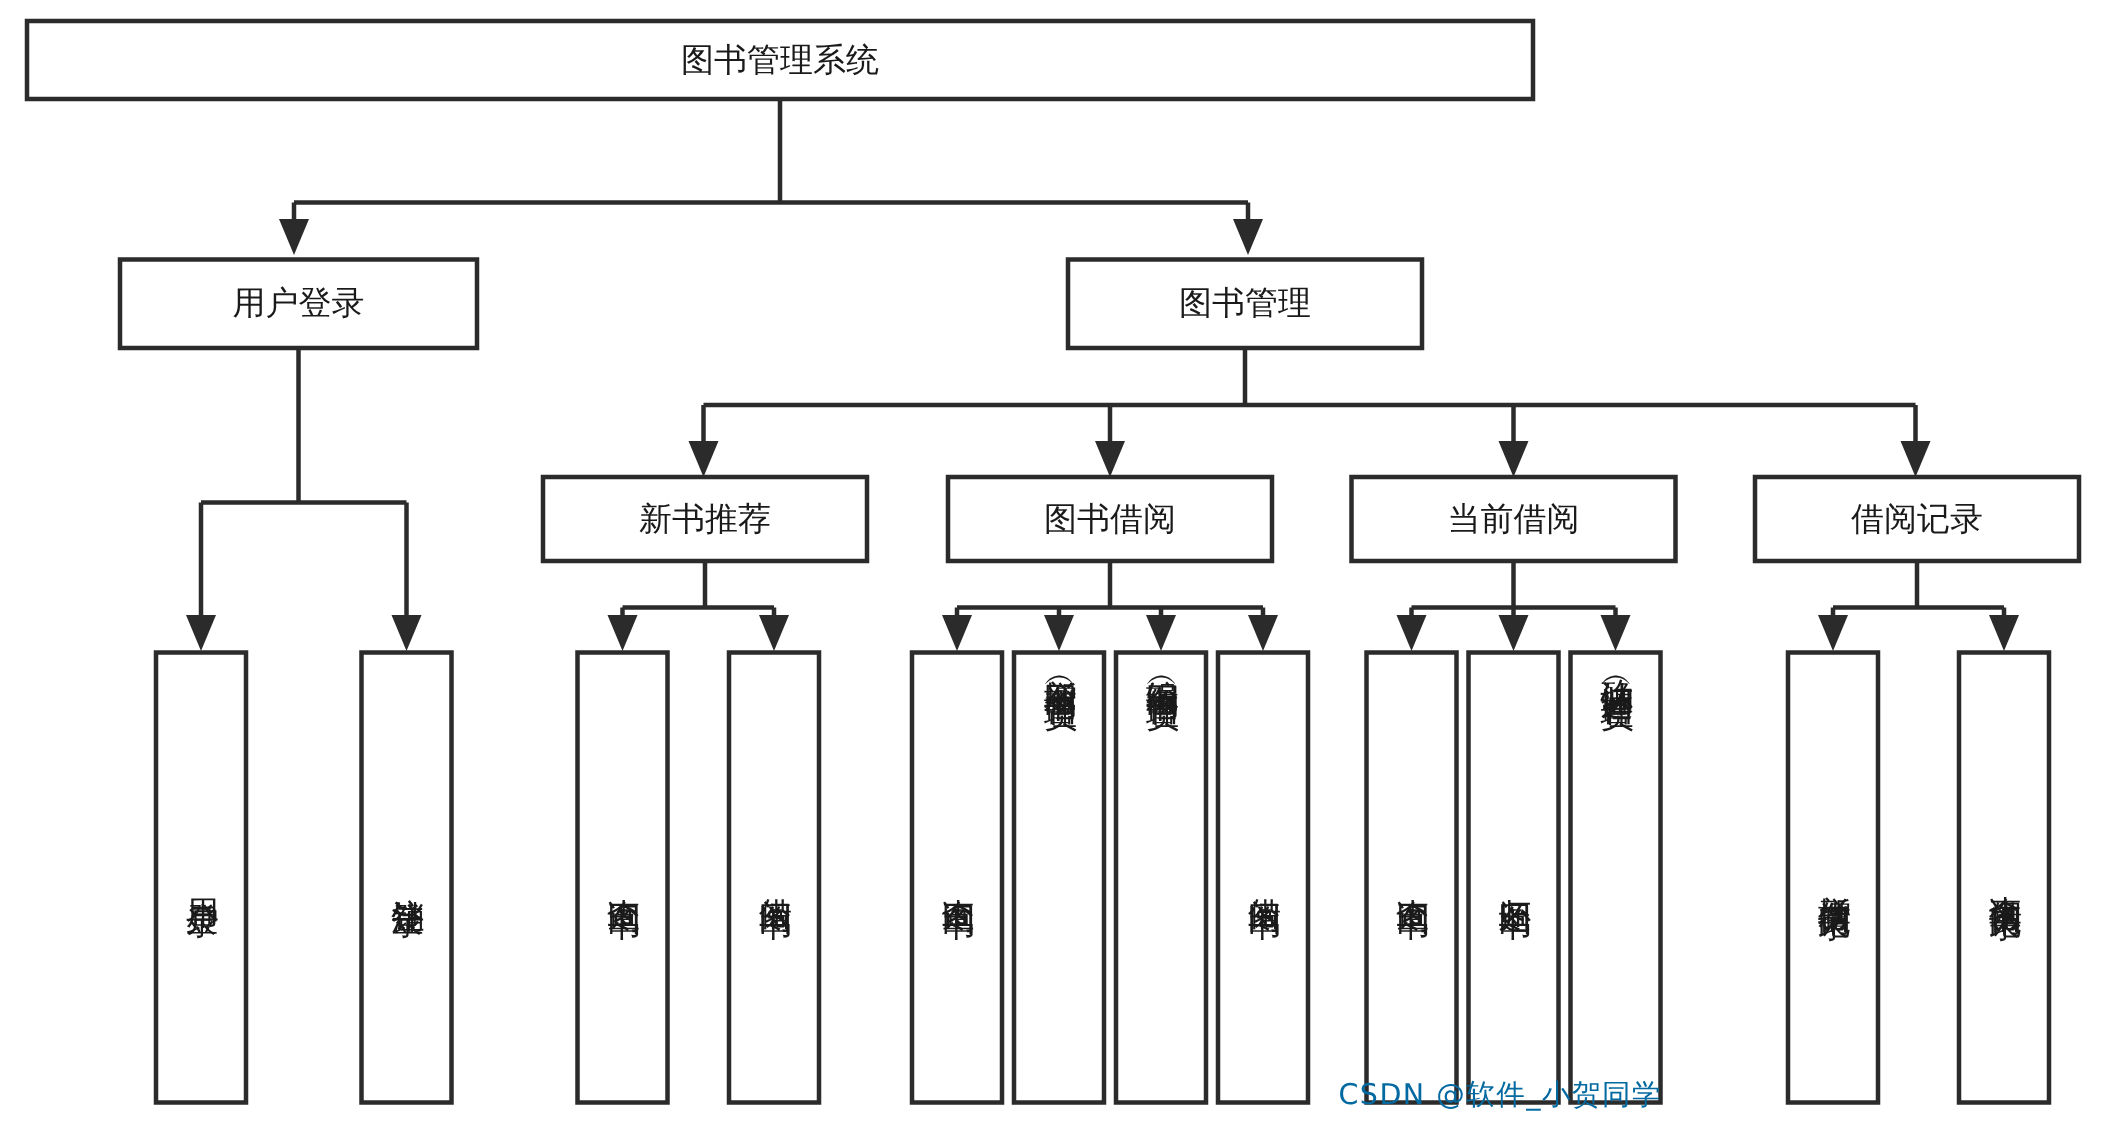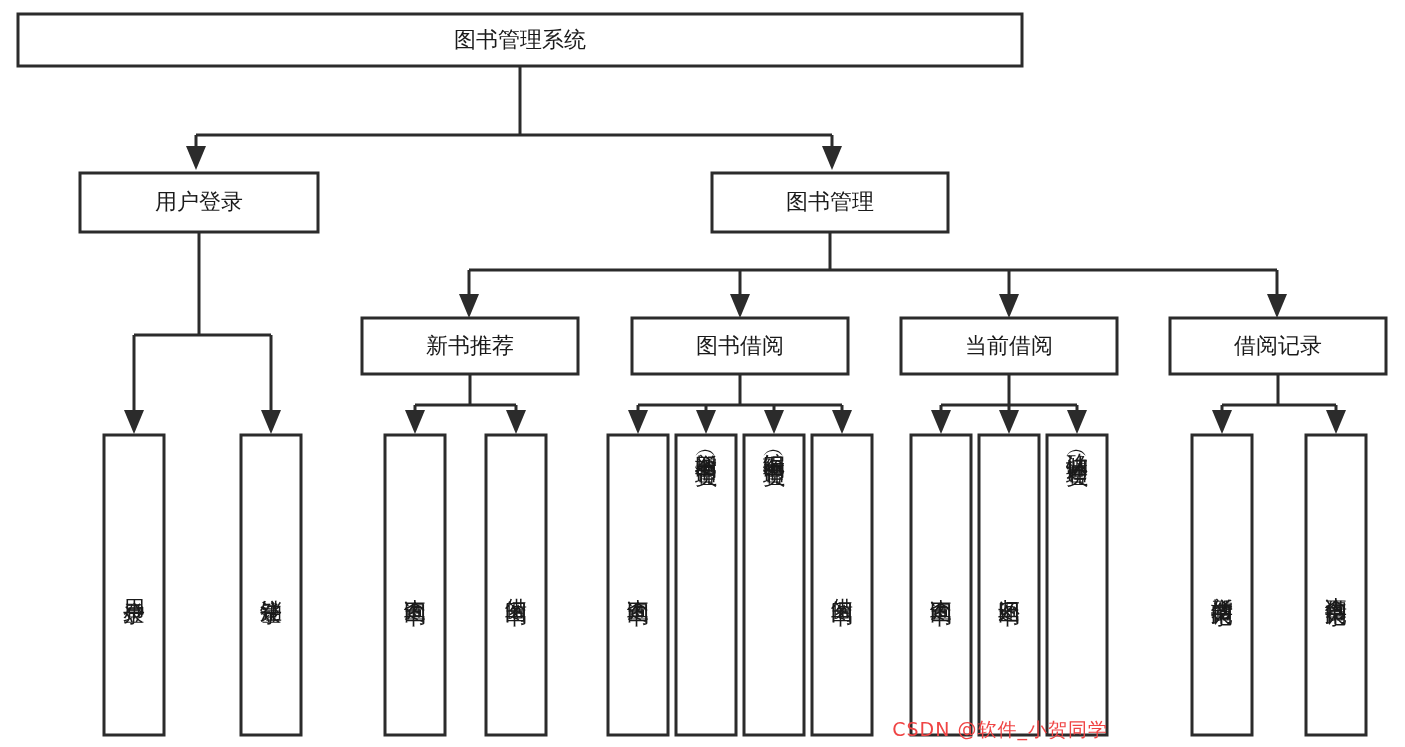--- a/index.html
+++ b/index.html
@@ -73,21 +73,21 @@
     color: #1a1a1a;
     white-space: nowrap;
     text-align: center;
   }
   .watermark {
     position: absolute;
     right: 12px;
     bottom: 4px;
     font-family: "DejaVu Sans", "Liberation Sans", sans-serif;
     font-size: 19px;
-    color: #ef4444;
+    color: #0369a1;
     letter-spacing: 1px;
     white-space: nowrap;
     pointer-events: none;
   }
 </style>
 </head>
 <body>
 
 <div id="diagram-root">
 

